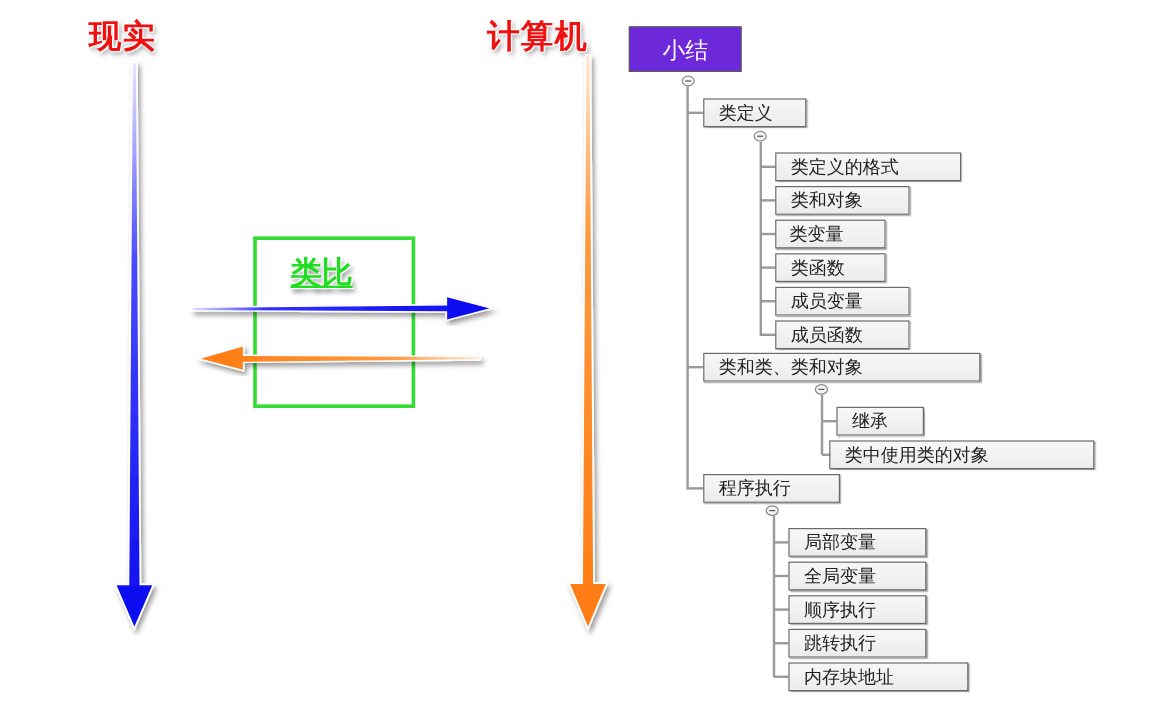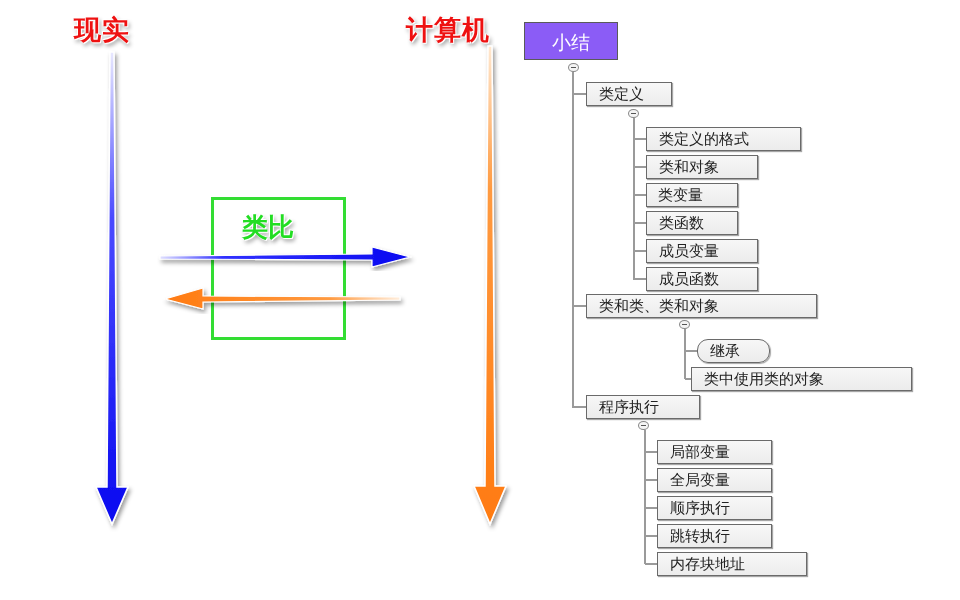--- a/index.html
+++ b/index.html
@@ -2,26 +2,26 @@
 <html><head>
 <meta charset="utf-8">
 <style>
   html, body { margin:0; padding:0; }
   body { width:960px; height:600px; background:#ffffff; position:relative; overflow:hidden;
          font-family:"DejaVu Sans","Liberation Sans",sans-serif; }
   .abs { position:absolute; }
   .big-label { font-size:27px; font-weight:bold; color:#ee1111; letter-spacing:1px;
     text-shadow: 0 0 2px #fff, 0 0 3px #fff, 1px 1px 0 #fff, -1px -1px 0 #fff, 2px 3px 4px rgba(0,0,0,0.45); }
   .green-label { font-size:26px; font-weight:bold; color:#22dd22;
-    text-shadow: 0 0 2px #fff, 1px 1px 0 #fff, -1px -1px 0 #fff, 2px 3px 4px rgba(0,0,0,0.45); }
+    text-shadow: 0 0 2px #fff, 1px 1px 0 #fff, -1px -1px 0 #fff, 2px 3px 4px rgba(0,0,0,0.45); text-decoration: underline; }
   .green-box { border:3px solid #33dd33; box-sizing:border-box; }
   .node { position:absolute; box-sizing:border-box; height:24px; background:linear-gradient(#f7f7f7,#ececec);
     border:1px solid #6a6a6a; box-shadow:1px 1px 1px rgba(0,0,0,0.35); font-size:15px; color:#222;
     line-height:22px; padding-left:12px; white-space:nowrap; }
-  .root { position:absolute; box-sizing:border-box; background:#8b5cf6; color:#fff; font-size:19px;
+  .root { position:absolute; box-sizing:border-box; background:#6d28d9; color:#fff; font-size:19px;
     line-height:38px; text-align:center; border:1px solid #5a5a5a; }
   .vline { position:absolute; width:2px; background:#9a9a9a; }
   .hline { position:absolute; height:2px; background:#9a9a9a; }
   .collapse { position:absolute; width:11px; height:9px; border:1px solid #888; border-radius:50%; background:#f4f4f4; box-sizing:border-box; }
   .collapse::after { content:""; position:absolute; left:2px; right:2px; top:3px; height:1px; background:#555; }
   svg { position:absolute; overflow:visible; }
 </style>
 </head>
 <body>
 
@@ -95,21 +95,21 @@
 <div class="hline" style="left:634px;top:250px;width:12px;"></div>
 <div class="node" style="left:646px;top:239px;width:112px;">成员变量</div>
 <div class="hline" style="left:634px;top:278px;width:12px;"></div>
 <div class="node" style="left:646px;top:267px;width:112px;">成员函数</div>
 
 <div class="hline" style="left:573px;top:305px;width:13px;"></div>
 <div class="node" style="left:586px;top:294px;width:231px;">类和类、类和对象</div>
 <div class="collapse" style="left:679px;top:320px;"></div>
 <div class="vline" style="left:684px;top:329px;height:50px;"></div>
 <div class="hline" style="left:685px;top:350px;width:12px;"></div>
-<div class="node" style="left:697px;top:339px;width:73px;border-radius:11px;">继承</div>
+<div class="node" style="left:697px;top:339px;width:73px;">继承</div>
 <div class="hline" style="left:685px;top:378px;width:12px;"></div>
 <div class="node" style="left:691px;top:367px;width:221px;">类中使用类的对象</div>
 
 <div class="hline" style="left:573px;top:406px;width:13px;"></div>
 <div class="node" style="left:586px;top:395px;width:114px;">程序执行</div>
 <div class="collapse" style="left:638px;top:421px;"></div>
 <div class="vline" style="left:644px;top:430px;height:134px;"></div>
 <div class="hline" style="left:645px;top:451px;width:12px;"></div>
 <div class="node" style="left:657px;top:440px;width:115px;">局部变量</div>
 <div class="hline" style="left:645px;top:479px;width:12px;"></div>

